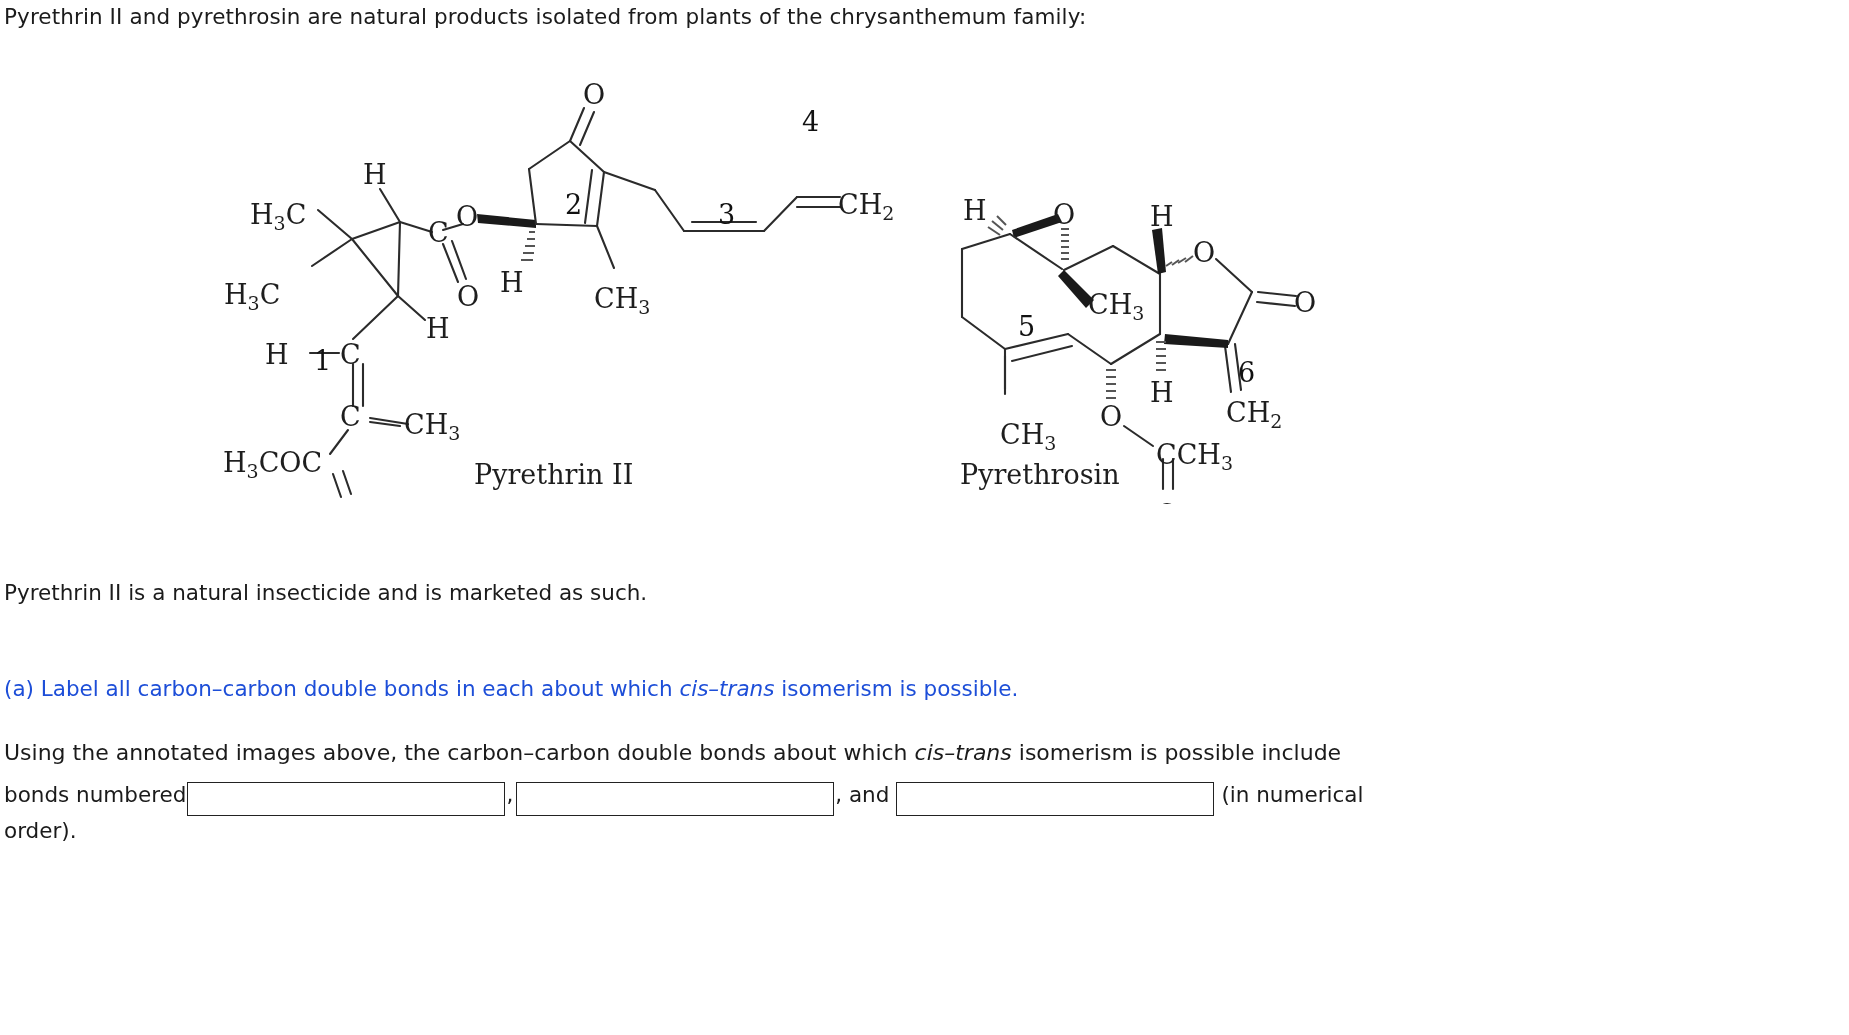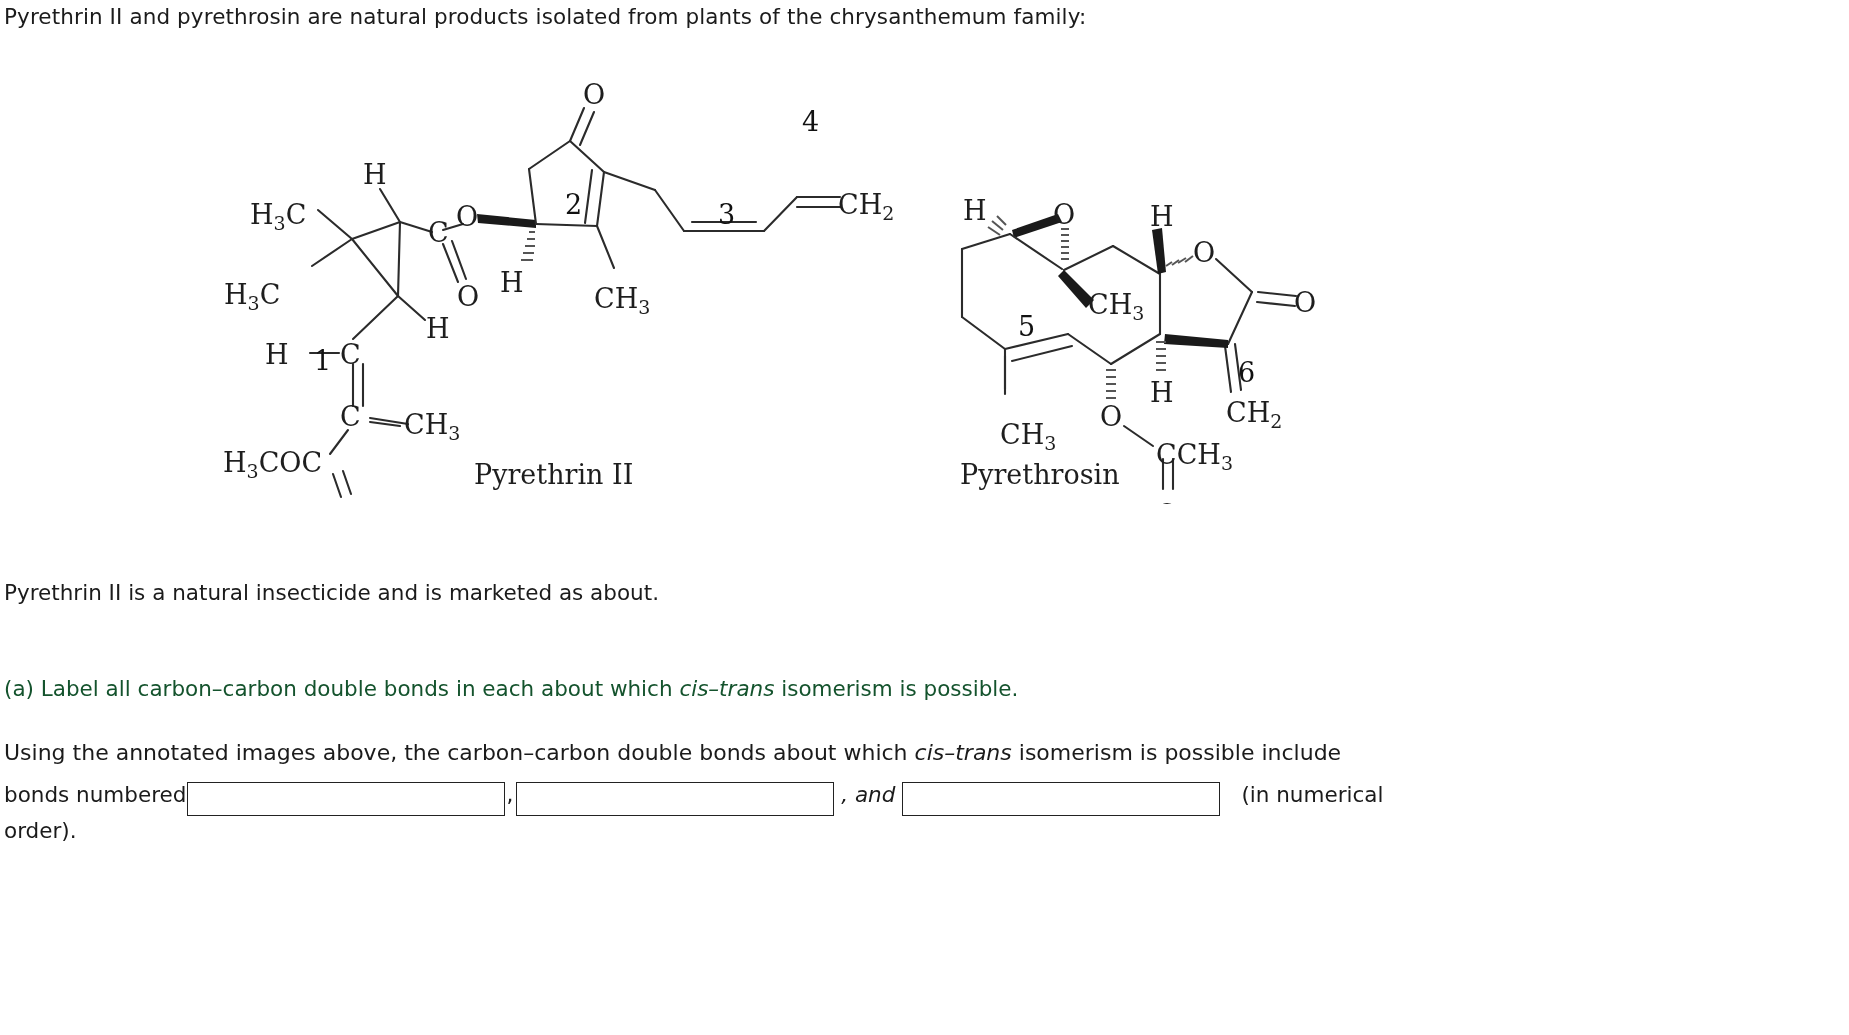--- a/index.html
+++ b/index.html
@@ -48,21 +48,21 @@
     line-height: 30px;
     color: #1b1b1b;
     white-space: nowrap;
   }
   .q-line {
     position: absolute;
     left: 4px;
     top: 674px;
     font-size: 21.5px;
     line-height: 30px;
-    color: #14532d;
+    color: #1d4ed8;
     white-space: nowrap;
   }
   .q-line em, .ans-line em {
     font-style: italic;
   }
   .ans-block {
     position: absolute;
     left: 4px;
     top: 736px;
     width: 1600px;
@@ -91,25 +91,24 @@
     font-size: 19px;
     font-family: "Liberation Sans", sans-serif;
     padding: 0 6px;
     color: #1b1b1b;
     outline: none;
   }
   .sep {
     padding: 0 2px 0 0;
   }
   .sep-and {
-    padding: 0 6px 0 6px;
-    font-style: italic;
+    padding: 0 6px 0 0;
   }
   .tail {
-    padding-left: 20px;
+    padding-left: 6px;
   }
   .ans-last {
     margin-top: 0;
     font-size: 21.5px;
     line-height: 30px;
   }
   
   .atom {
     font-family: "DejaVu Serif", serif;
     font-size: 27px;
@@ -351,21 +350,21 @@
 
         <text class="numlab" x="1018" y="302">5</text>
         <text class="numlab" x="1238" y="348">6</text>
 
         <text class="cname" x="960" y="450">Pyrethrosin</text>
       </g>
 
     </svg>
   </div>
 
-  <div class="mid-line">Pyrethrin II is a natural insecticide and is marketed as about.</div>
+  <div class="mid-line">Pyrethrin II is a natural insecticide and is marketed as such.</div>
 
   <div class="q-line">
     <span>(a) Label all carbon–carbon double bonds in each about which </span><em>cis–trans</em><span> isomerism is possible.</span>
   </div>
 
   <div class="ans-block">
     <div class="ans-line">
       <span>Using the annotated images above, the carbon–carbon double bonds about which </span><em>cis–trans</em><span> isomerism is possible include</span>
     </div>
     <div class="ans-row">

